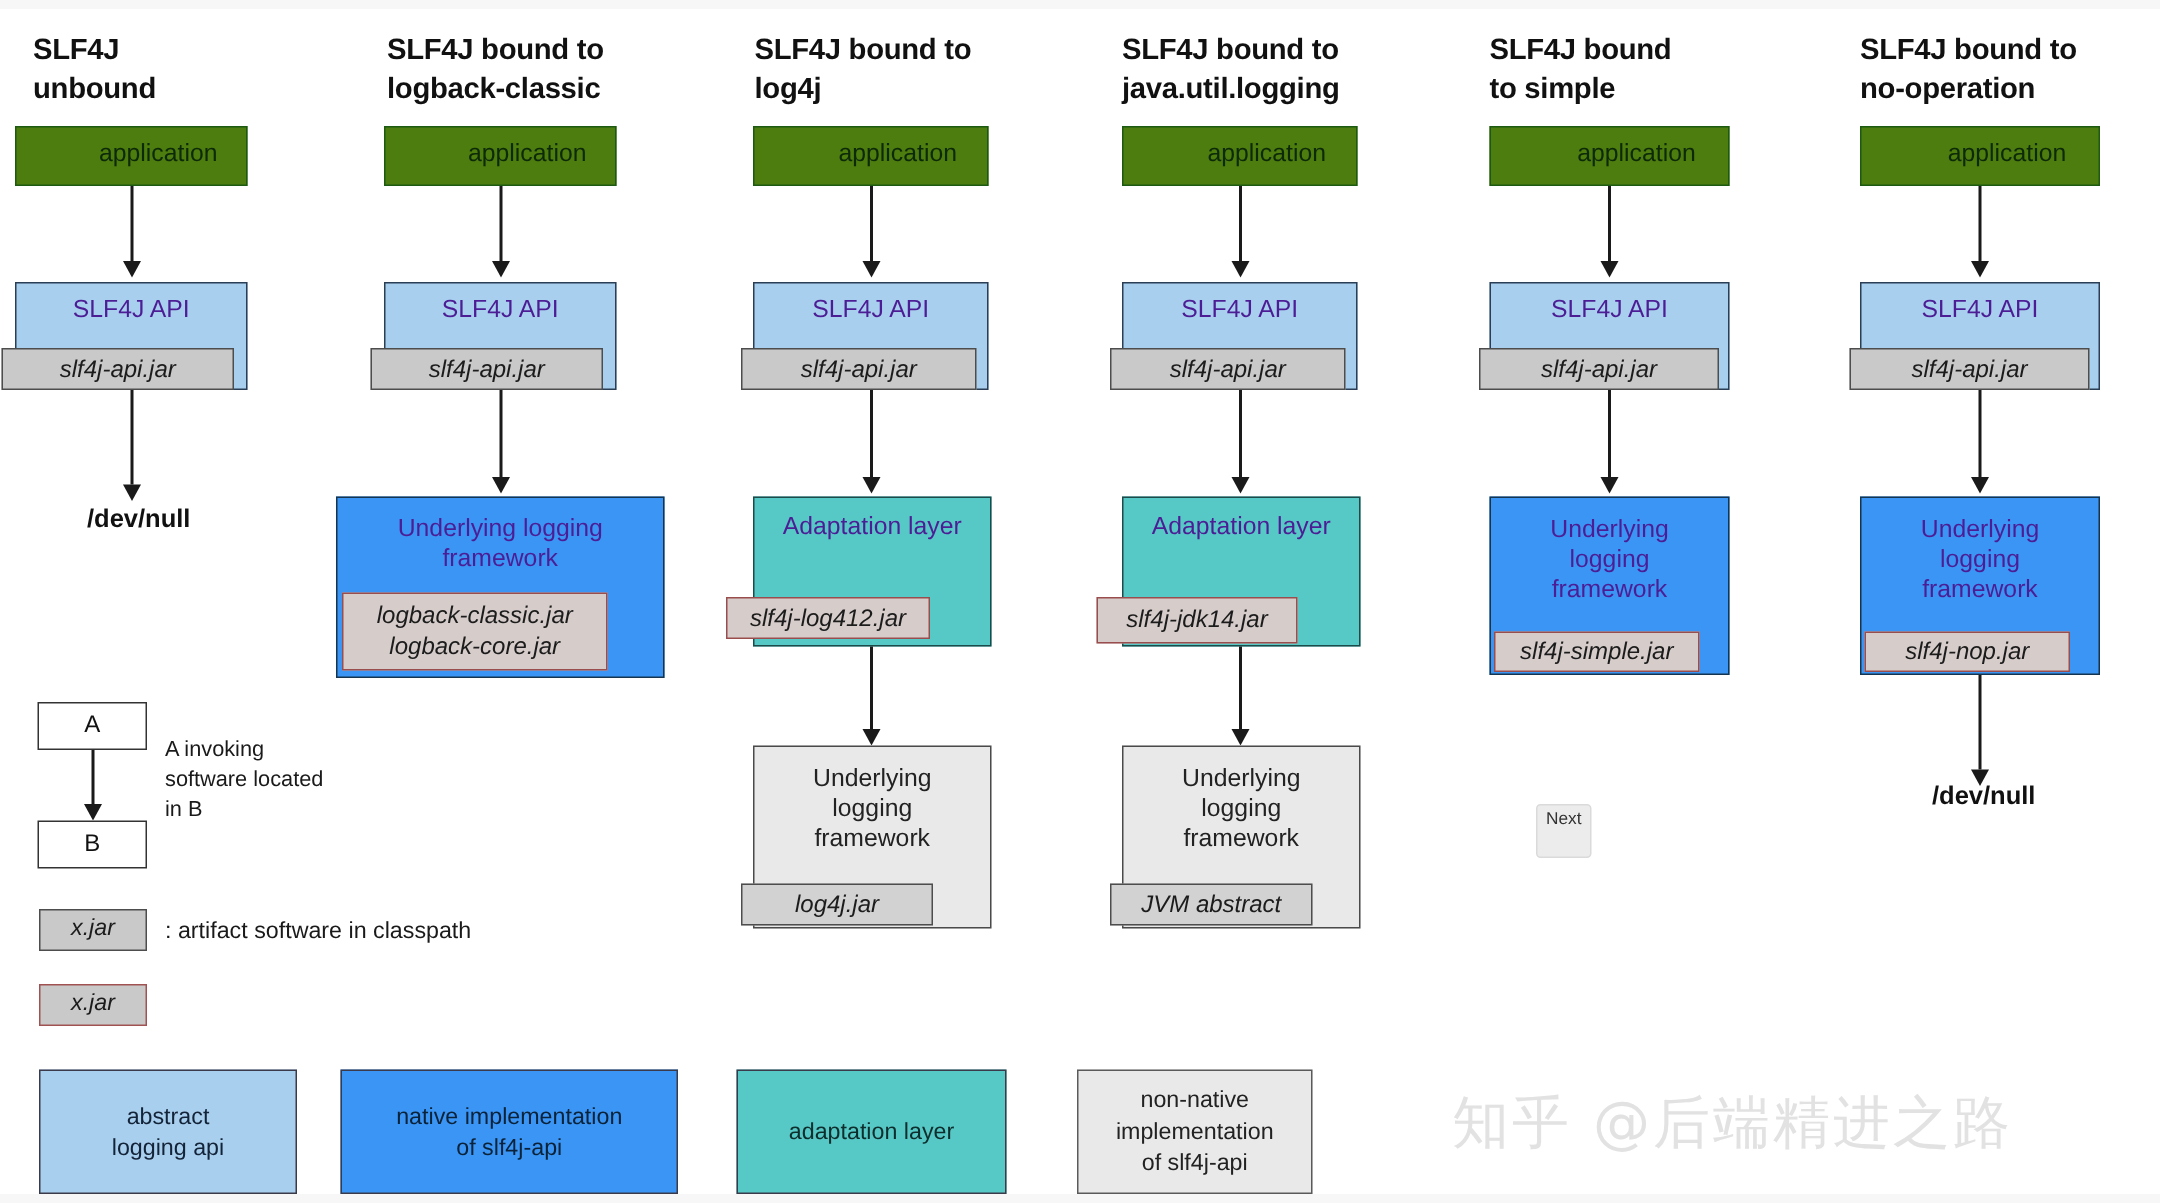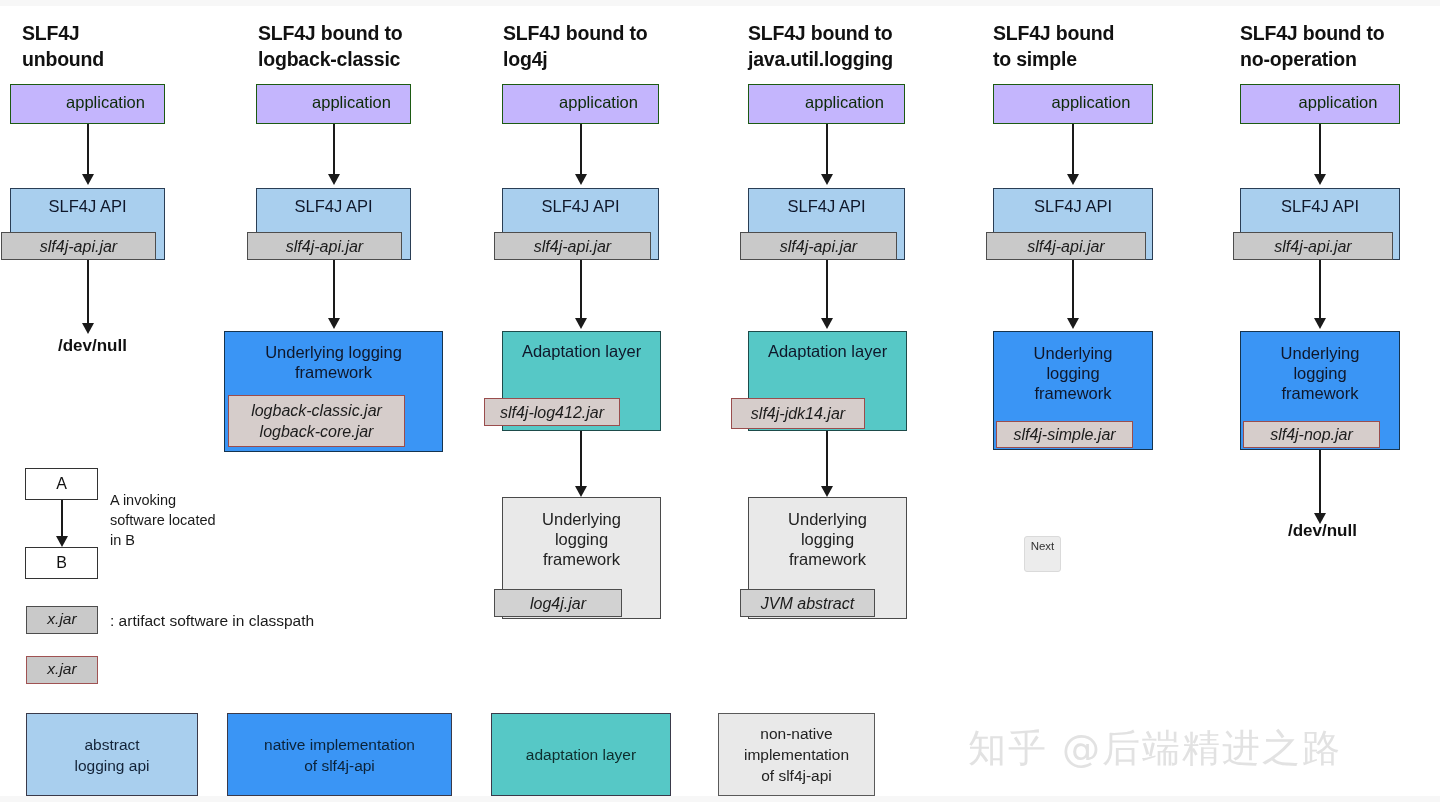--- a/index.html
+++ b/index.html
@@ -23,31 +23,31 @@
     color:#111;
     letter-spacing:-0.2px;
     white-space:pre-line;
   }
 
   
   .node{
     position:absolute;
     border:1.6px solid #2a2a3a;
     box-sizing:border-box;
-    color:#0f172a;
+    color:#4c1d95;
     font-size:16.5px;
     line-height:20px;
     text-align:center;
   }
   .node .node-label{
     display:block;
     padding-top:7px;
     white-space:pre-line;
   }
-  .green{background:#c4b5fd;border-color:#1c5a12;color:#0d2a08;padding-left:36px;}
+  .green{background:#4d7c0f;border-color:#1c5a12;color:#0d2a08;padding-left:36px;}
   .lightblue{background:#a9cfee;border-color:#2a3e55;}
   .brightblue{background:#3a95f5;border-color:#15344f;}
   .teal{background:#56c8c6;border-color:#1d4b4a;}
   .greybox{background:#e9e9e9;border-color:#4a4a4a;color:#222;}
 
   
   .jar{
     position:absolute;
     background:#c9c9c9;
     border:1.4px solid #4d4d4d;

